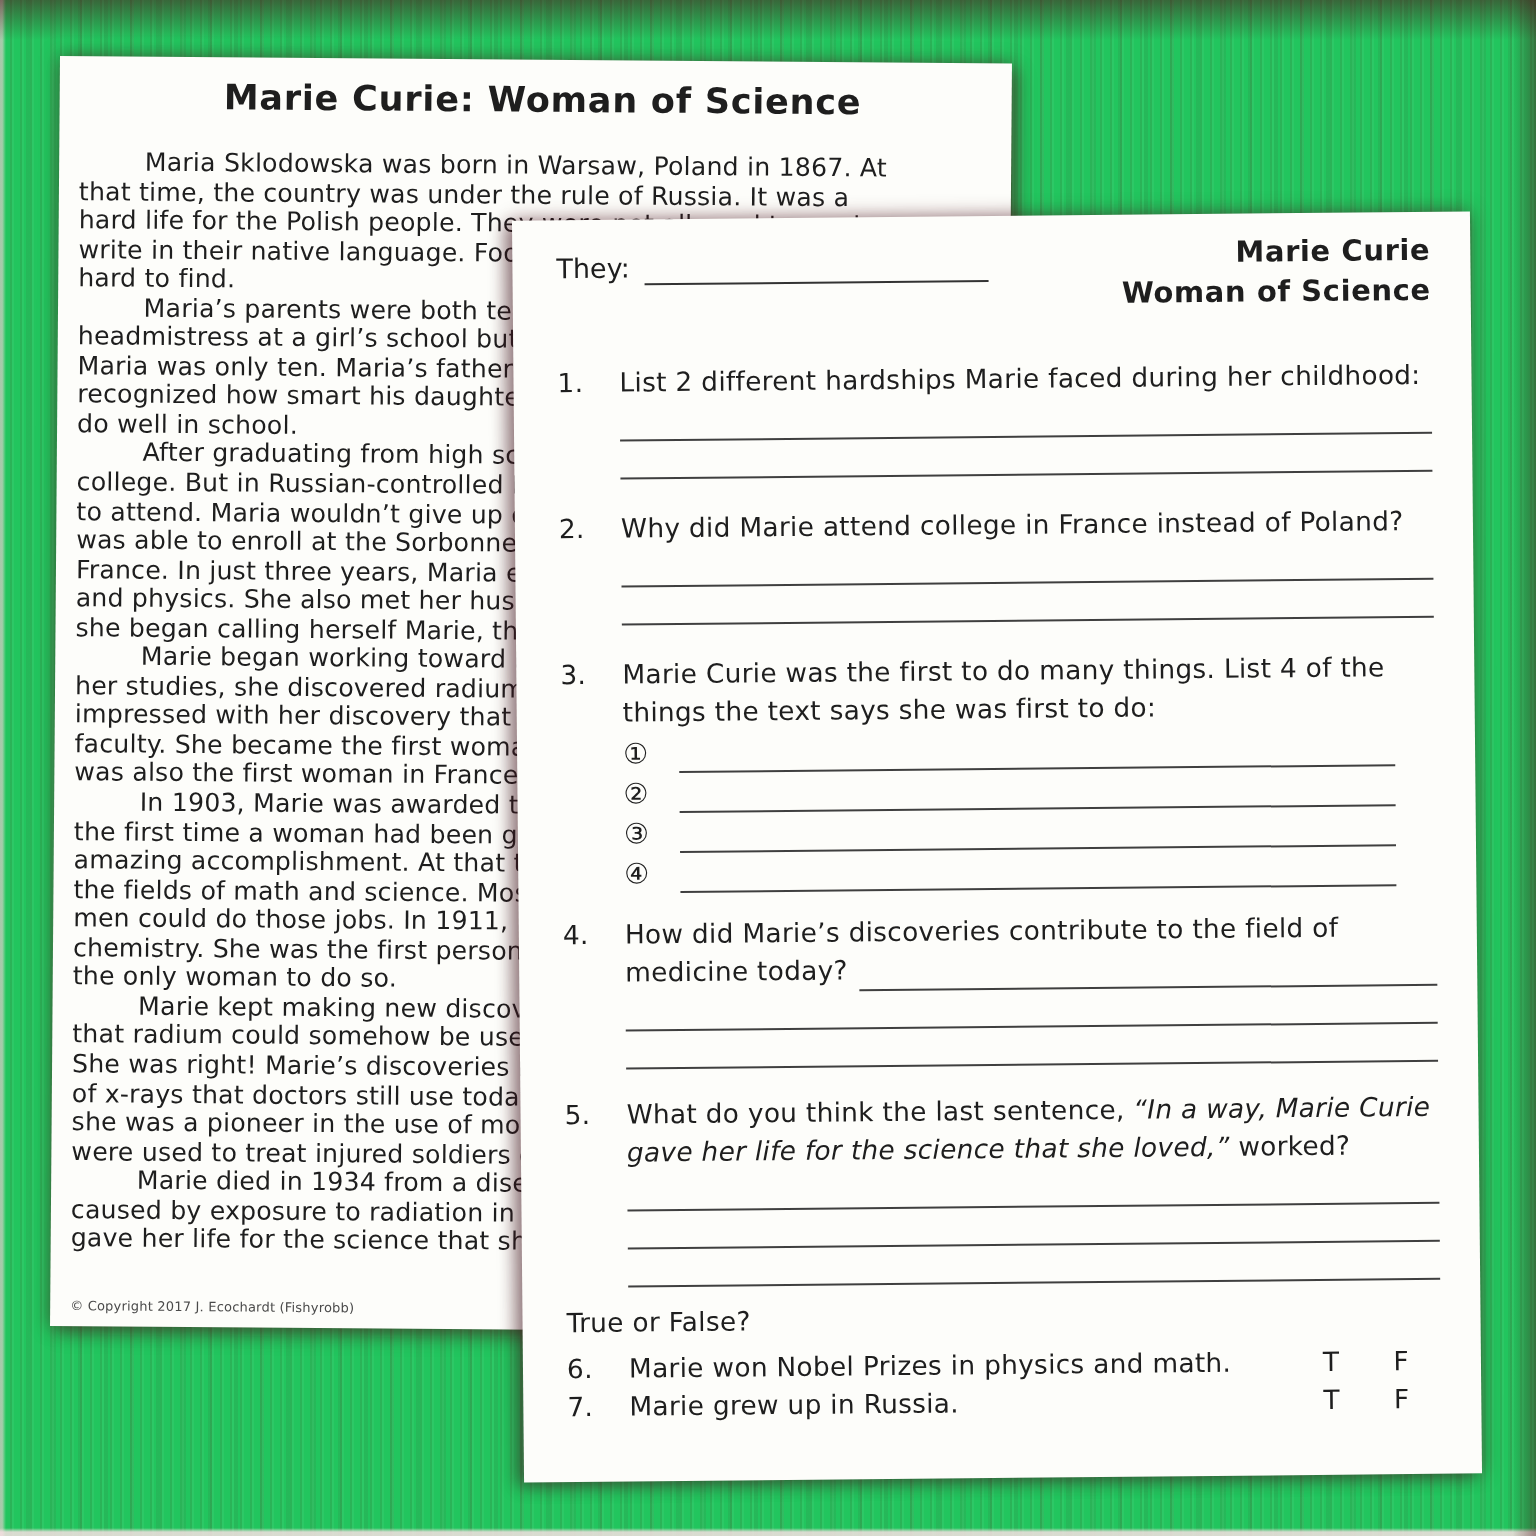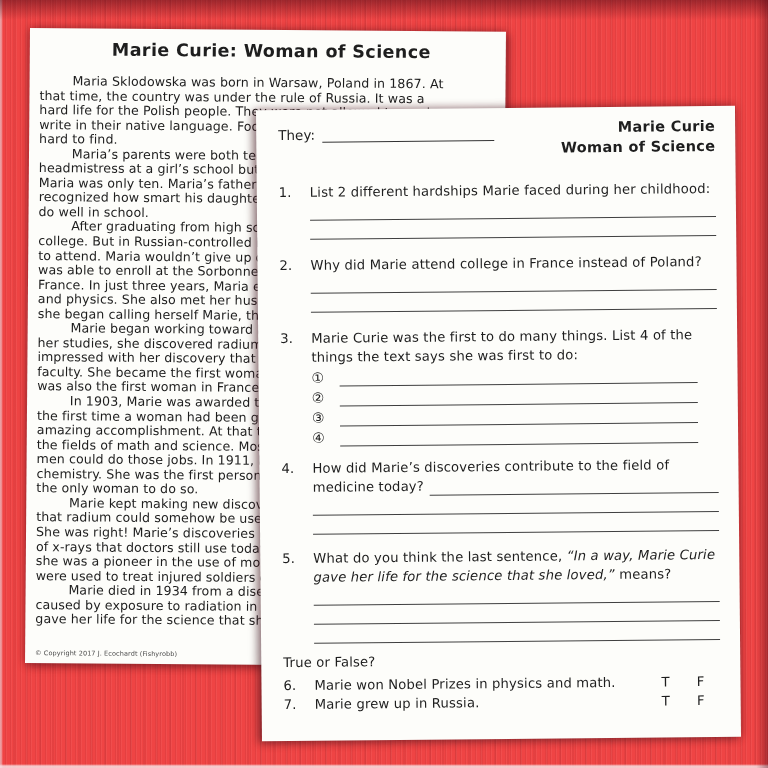--- a/index.html
+++ b/index.html
@@ -1,18 +1,18 @@
 <!DOCTYPE html>
 <html><head>
 <meta charset="utf-8">
 <style>
   html,body { margin:0; padding:0; }
   body { width:768px; height:768px; font-family:"DejaVu Sans", sans-serif; }
 
-  .stage { position:relative; width:768px; height:768px; overflow:hidden; background:#ef4444; }
+  .stage { position:relative; width:768px; height:768px; overflow:hidden; background:#22c55e; }
 
   .bg-texture { position:absolute; inset:0;
     background:
       repeating-linear-gradient(90deg,
         rgba(120,25,35,0.10) 0px, rgba(120,25,35,0.10) 1px,
         rgba(255,255,255,0.05) 1px, rgba(255,255,255,0.05) 2px,
         rgba(0,0,0,0) 2px, rgba(0,0,0,0) 5px),
       repeating-linear-gradient(90deg,
         rgba(90,15,25,0.07) 0px, rgba(90,15,25,0.07) 2px,
         rgba(0,0,0,0) 2px, rgba(0,0,0,0) 13px);
@@ -150,21 +150,21 @@
           </div>
           <div class="blank"></div>
           <div class="blank"></div>
         </div>
       </div>
 
       <div class="q q-gap5">
         <div class="q-num">5.</div>
         <div class="q-body">
           <div class="q-text"><span>What do you think the last sentence, </span><em class="quote">“In a way, Marie Curie</em></div>
-          <div class="q-text"><em class="quote">gave her life for the science that she loved,”</em><span> means?</span></div>
+          <div class="q-text"><em class="quote">gave her life for the science that she loved,”</em><span> worked?</span></div>
           <div class="blank"></div>
           <div class="blank"></div>
           <div class="blank"></div>
         </div>
       </div>
 
     </div>
 
     <div class="tf-section">
       <div class="tf-heading">True or False?</div>

